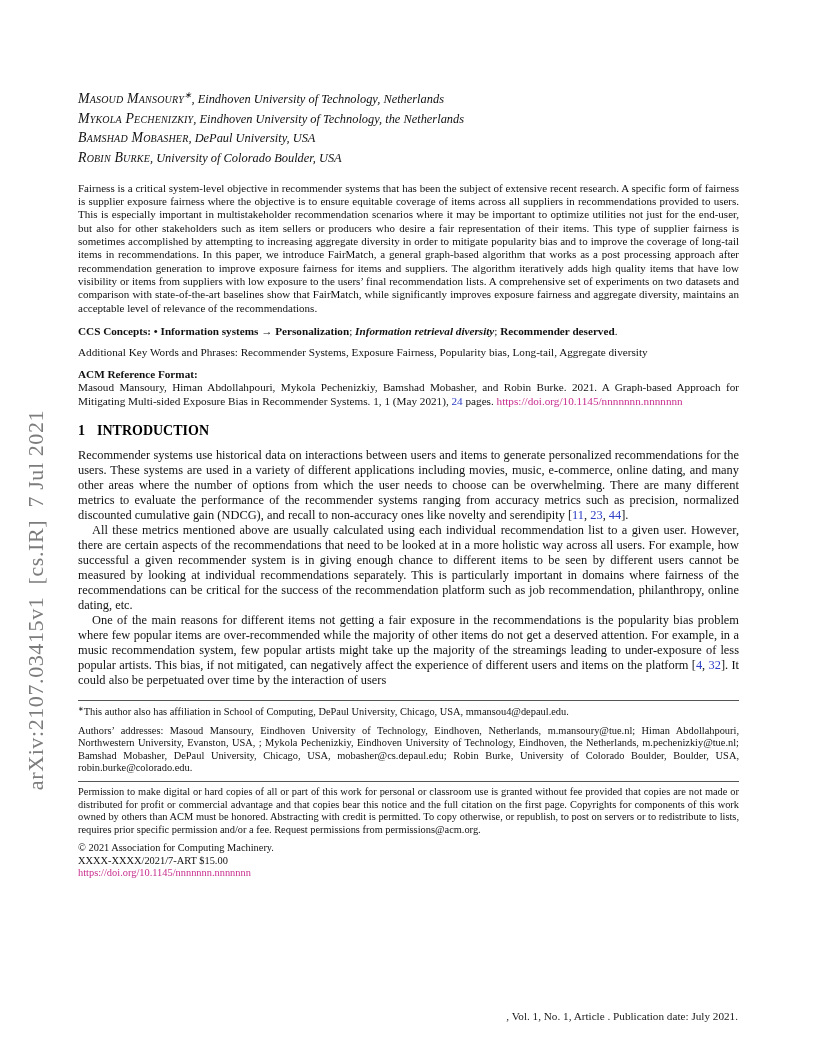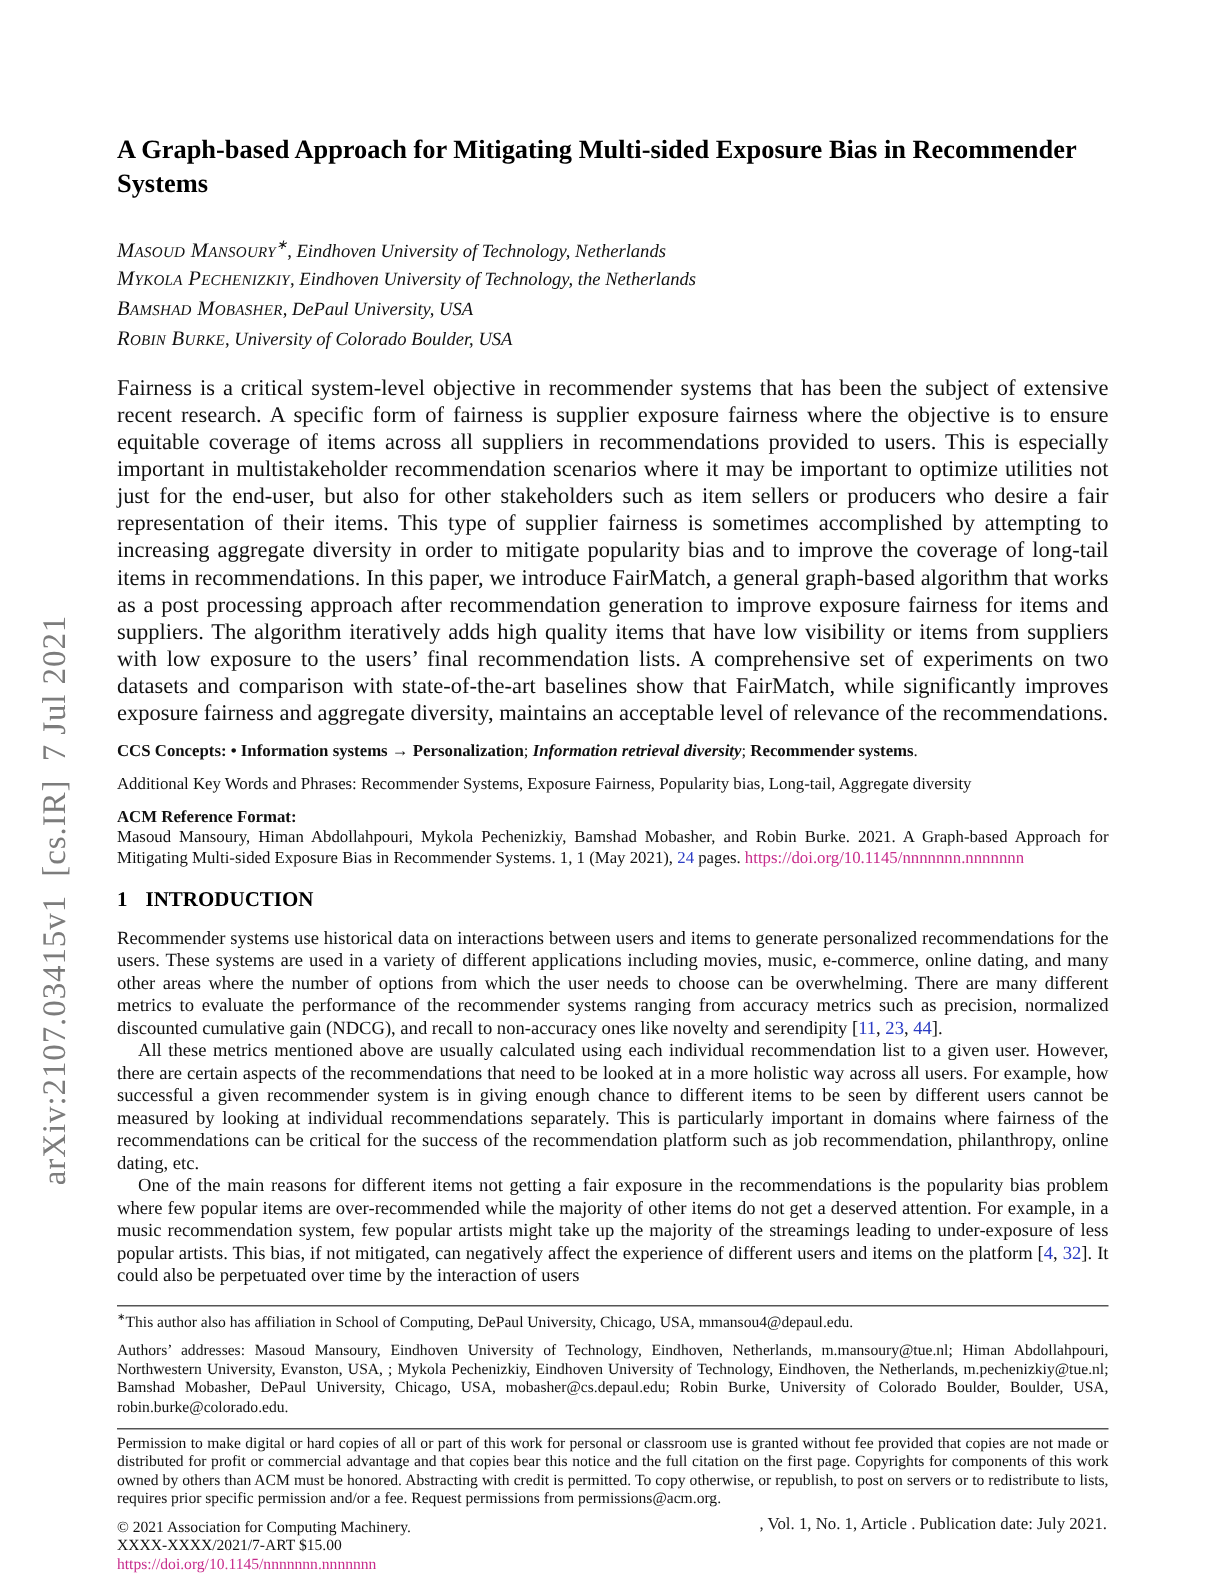--- a/index.html
+++ b/index.html
@@ -11,21 +11,21 @@
     transform:translate(-50%,-50%) rotate(-90deg);
     white-space:pre; font-size:22px; letter-spacing:0.6px;
     color:var(--arxiv, #7c7c7c);
   }
   .content { position:absolute; left:78px; top:88px; width:661px; }
   .title { font-size:17.6px; font-weight:bold; line-height:1.3; color:#000; margin-bottom:22px; }
   .authors { margin-bottom:15px;font-style:italic; }
   .author-line { line-height:15.6px; font-size:12.4px; }
   .author-name { font-variant:small-caps; font-size:13.8px; letter-spacing:0.2px; }
   .author-sup { font-size:9px; vertical-align:super; }
-  .abstract { font-size:15px; line-height:1.21; text-align:justify; margin-bottom:10px; }
+  .abstract { font-size:11px; line-height:1.21; text-align:justify; margin-bottom:10px; }
   .meta { font-size:11.2px; line-height:1.21; text-align:justify; margin-bottom:8px; }
   .acm-head { font-weight:bold; margin-bottom:0; }
   .acm-ref { margin-bottom:0; }
   .section { font-size:14px; font-weight:bold; color:#000; margin-top:14px; margin-bottom:9px; }
   .secgap { display:inline-block; width:12px; }
   .body { font-size:12.4px; line-height:1.21; text-align:justify; }
   .body.indent { text-indent:14px; }
   .seg-b { font-weight:bold; }
   .seg-bi { font-weight:bold; font-style:italic; }
   .seg-cite { color:var(--cite, #2b3cc4); }
@@ -40,32 +40,31 @@
 </style>
 </head>
 <body>
 
 <div class="page">
 
   <div class="arxiv">arXiv:2107.03415v1  [cs.IR]  7 Jul 2021</div>
 
   <div class="content">
 
-    <h1 class="title">A Graph-based Approach for Mitigating Multi-sided Exposure Bias in Recommender Systems</h1>
 
     <div class="authors">
         <div class="author-line"><span class="author-name">Masoud Mansoury</span><span class="author-sup">∗</span><span class="author-affil">, Eindhoven University of Technology, Netherlands</span></div>
         <div class="author-line"><span class="author-name">Mykola Pechenizkiy</span><span class="author-sup"></span><span class="author-affil">, Eindhoven University of Technology, the Netherlands</span></div>
         <div class="author-line"><span class="author-name">Bamshad Mobasher</span><span class="author-sup"></span><span class="author-affil">, DePaul University, USA</span></div>
         <div class="author-line"><span class="author-name">Robin Burke</span><span class="author-sup"></span><span class="author-affil">, University of Colorado Boulder, USA</span></div>
       </div>
 
     <p class="abstract">Fairness is a critical system-level objective in recommender systems that has been the subject of extensive recent research. A specific form of fairness is supplier exposure fairness where the objective is to ensure equitable coverage of items across all suppliers in recommendations provided to users. This is especially important in multistakeholder recommendation scenarios where it may be important to optimize utilities not just for the end-user, but also for other stakeholders such as item sellers or producers who desire a fair representation of their items. This type of supplier fairness is sometimes accomplished by attempting to increasing aggregate diversity in order to mitigate popularity bias and to improve the coverage of long-tail items in recommendations. In this paper, we introduce FairMatch, a general graph-based algorithm that works as a post processing approach after recommendation generation to improve exposure fairness for items and suppliers. The algorithm iteratively adds high quality items that have low visibility or items from suppliers with low exposure to the users’ final recommendation lists. A comprehensive set of experiments on two datasets and comparison with state-of-the-art baselines show that FairMatch, while significantly improves exposure fairness and aggregate diversity, maintains an acceptable level of relevance of the recommendations.</p>
 
-    <p class="meta"><span class="seg-b">CCS Concepts: </span><span class="seg-b">• </span><span class="seg-b">Information systems</span><span class="seg-b"> → </span><span class="seg-b">Personalization</span><span>; </span><span class="seg-bi">Information retrieval diversity</span><span>; </span><span class="seg-b">Recommender systems</span><span>.</span></p>
+    <p class="meta"><span class="seg-b">CCS Concepts: </span><span class="seg-b">• </span><span class="seg-b">Information systems</span><span class="seg-b"> → </span><span class="seg-b">Personalization</span><span>; </span><span class="seg-bi">Information retrieval diversity</span><span>; </span><span class="seg-b">Recommender deserved</span><span>.</span></p>
 
     <p class="meta">Additional Key Words and Phrases: Recommender Systems, Exposure Fairness, Popularity bias, Long-tail, Aggregate diversity</p>
 
     <p class="meta acm-head">ACM Reference Format:</p>
     <p class="meta acm-ref"><span>Masoud Mansoury, Himan Abdollahpouri, Mykola Pechenizkiy, Bamshad Mobasher, and Robin Burke. 2021. A Graph-based Approach for Mitigating Multi-sided Exposure Bias in Recommender Systems. 1, 1 (May 2021), </span><span class="seg-cite">24</span><span> pages. </span><span class="seg-url">https://doi.org/10.1145/nnnnnnn.nnnnnnn</span></p>
 
     <h2 class="section"><span>1</span><span class="secgap"></span><span>INTRODUCTION</span></h2>
 
     <p class="body"><span>Recommender systems use historical data on interactions between users and items to generate personalized recommendations for the users. These systems are used in a variety of different applications including movies, music, e-commerce, online dating, and many other areas where the number of options from which the user needs to choose can be overwhelming. There are many different metrics to evaluate the performance of the recommender systems ranging from accuracy metrics such as precision, normalized discounted cumulative gain (NDCG), and recall to non-accuracy ones like novelty and serendipity [</span><span class="seg-cite">11</span><span>, </span><span class="seg-cite">23</span><span>, </span><span class="seg-cite">44</span><span>].</span></p>
     <p class="body indent"><span>All these metrics mentioned above are usually calculated using each individual recommendation list to a given user. However, there are certain aspects of the recommendations that need to be looked at in a more holistic way across all users. For example, how successful a given recommender system is in giving enough chance to different items to be seen by different users cannot be measured by looking at individual recommendations separately. This is particularly important in domains where fairness of the recommendations can be critical for the success of the recommendation platform such as job recommendation, philanthropy, online dating, etc.</span></p>

